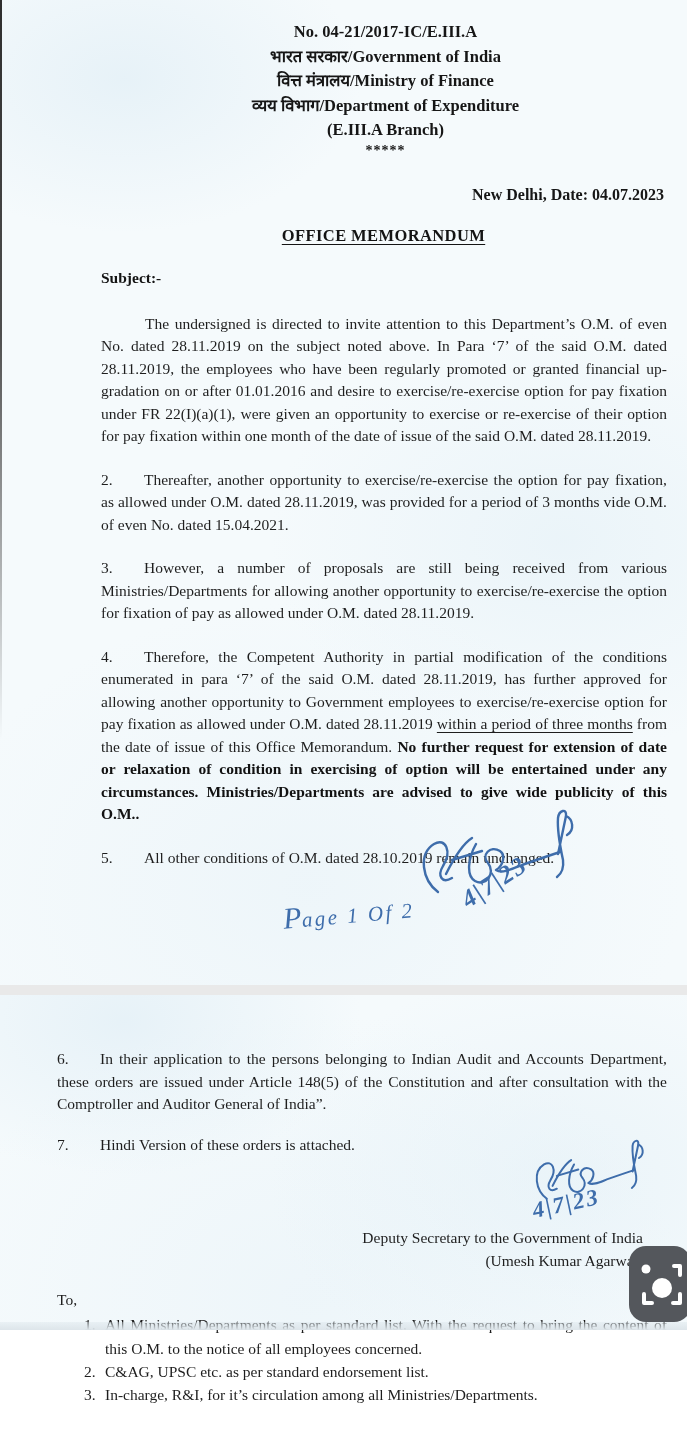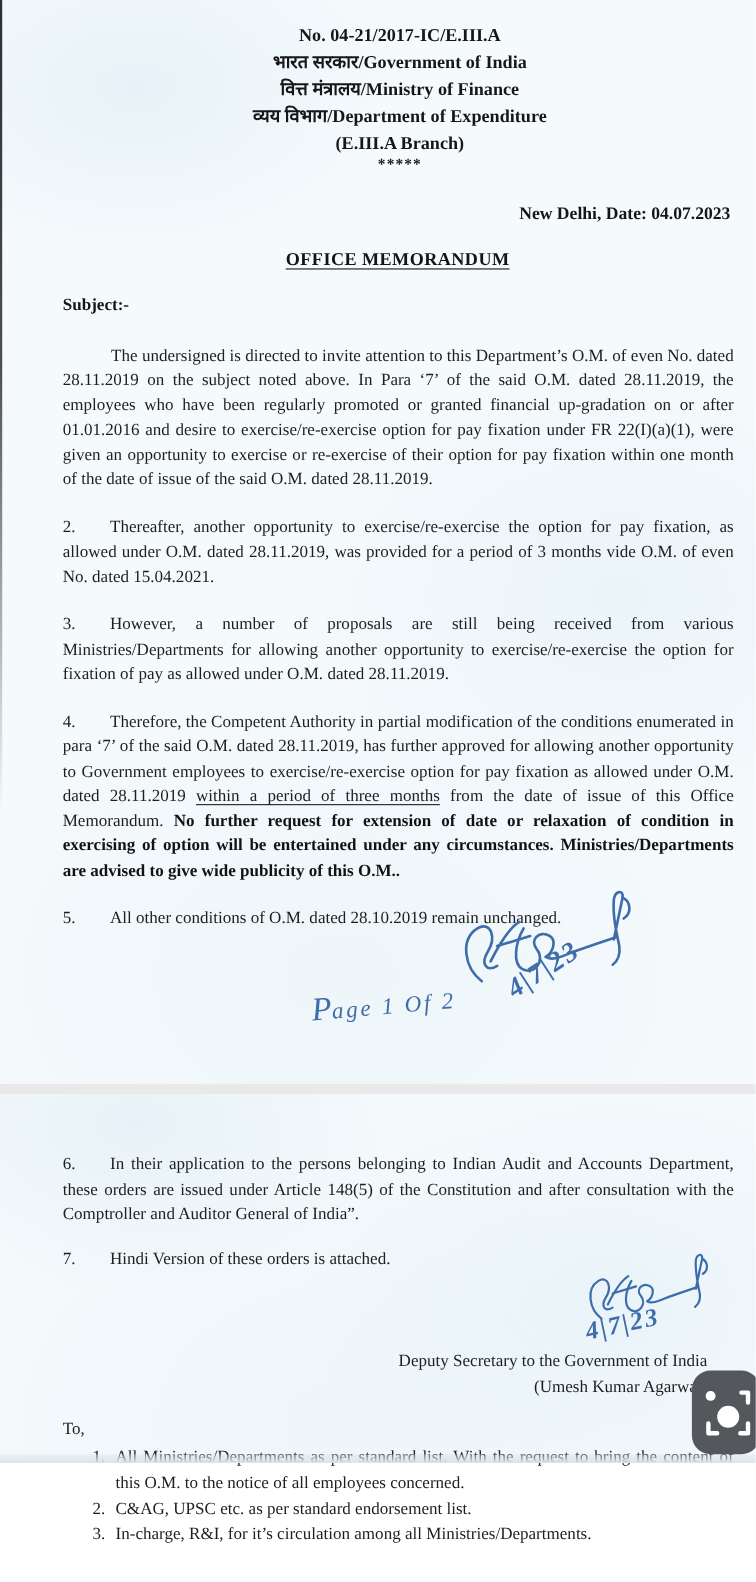--- a/index.html
+++ b/index.html
@@ -6,21 +6,21 @@
   body{width:687px;height:1438px;overflow:hidden;background:#ffffff;}
   .screen{position:relative;width:687px;height:1438px;overflow:hidden;
           font-family:"Liberation Serif","DejaVu Serif",serif;color:#1c1c1c;}
   
   .page{position:relative;
     background:
       radial-gradient(ellipse 340px 220px at 18% 8%, rgba(219,235,244,.55), transparent 70%),
       radial-gradient(ellipse 420px 300px at 82% 55%, rgba(222,237,245,.45), transparent 70%),
       radial-gradient(ellipse 500px 380px at 45% 90%, rgba(226,239,246,.4), transparent 75%),
       #f5fafc;}
-  .page1{height:985px;}
+  .page1{height:985px;padding-left:44px;}
   .page2{height:335px;}
   .gap-band{height:10px;background:#e9e9e9;}
   .scan-edge{position:absolute;left:0;top:0;width:2px;height:740px;
     background:linear-gradient(to bottom,#2e2e2e 0%,#4e4e4e 45%,rgba(90,90,90,0) 100%);}
   .bottom-edge{position:absolute;left:0;bottom:0;width:100%;height:8px;
     background:linear-gradient(to bottom,rgba(215,226,232,.35),#dde5ea);}
   
   .header{padding-top:20px;text-align:center;transform:translateX(20px);
           font-weight:bold;font-size:16.5px;line-height:24.5px;color:#161616;}
   .header .stars{font-size:14px;line-height:16px;letter-spacing:1px;}

